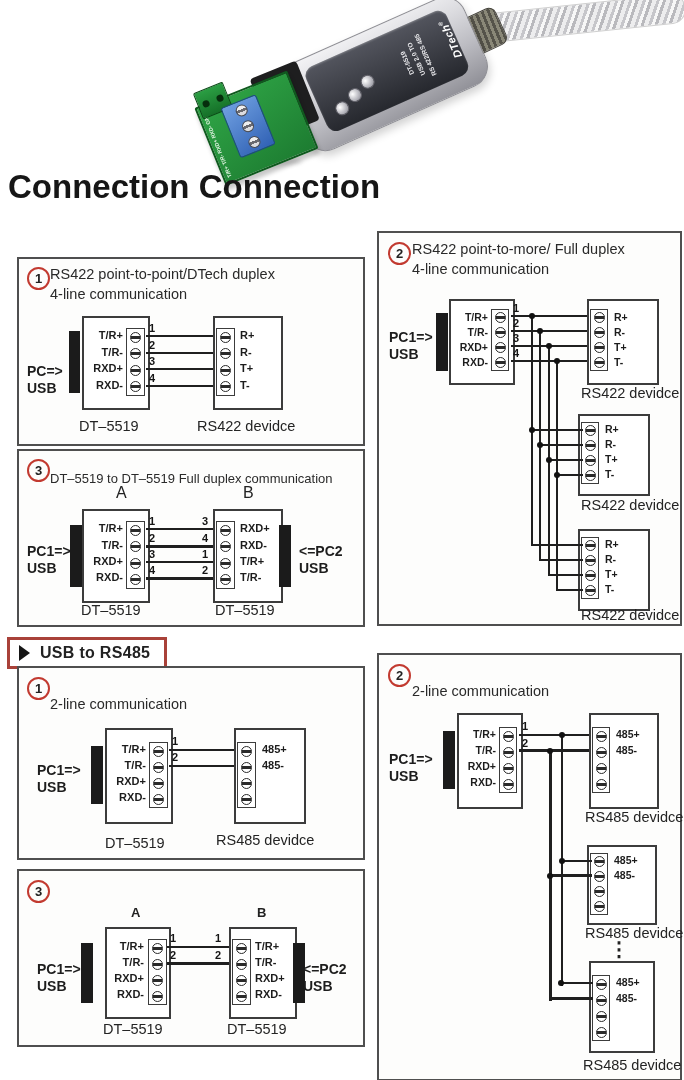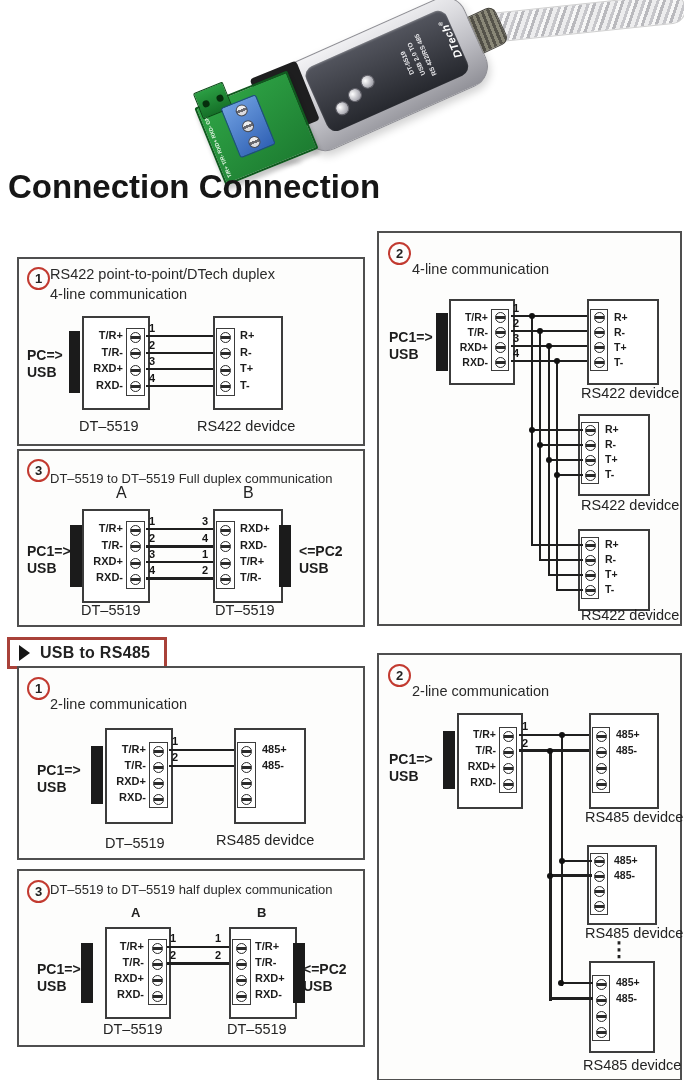--- a/index.html
+++ b/index.html
@@ -126,21 +126,21 @@
 
   <div class="sechdr" style="left:7px;top:637px">
     <i class="tri"></i>
     <span class="seclbl">USB to RS485</span>
   </div>
 
   <div class="panel" style="left:17px;top:257px;width:344px;height:185px">
     <span class="circ" style="left:8px;top:8px">1</span>
     <span class="pt" style="left:31px;top:7px">RS422 point-to-point/DTech duplex</span>
     <span class="pt" style="left:31px;top:27px">4-line communication</span>
-    <div class="pc" style="left:8px;top:88px">
+    <div class="pc" style="left:8px;top:104px">
       <span>PC=&gt;</span>
       <span>USB</span>
     </div>
     <i class="plug" style="left:50px;top:72px;width:11px;height:62px"></i>
     <div class="box" style="left:63px;top:57px;width:64px;height:90px"></div>
     <span class="pin r" style="left:64px;top:70px;width:40px">T/R+</span>
     <span class="pin r" style="left:64px;top:87px;width:40px">T/R-</span>
     <span class="pin r" style="left:64px;top:103px;width:40px">RXD+</span>
     <span class="pin r" style="left:64px;top:120px;width:40px">RXD-</span>
     <div class="strip" style="left:107px;top:69px;width:17px;height:66px">
@@ -256,21 +256,20 @@
         <i class="term"></i>
     </div>
     <span class="pin" style="left:243px;top:75px">485+</span>
     <span class="pin" style="left:243px;top:91px">485-</span>
     <span class="cap" style="left:86px;top:167px">DT–5519</span>
     <span class="cap" style="left:197px;top:164px">RS485 devidce</span>
   </div>
 
   <div class="panel" style="left:17px;top:869px;width:344px;height:174px">
     <span class="circ" style="left:8px;top:9px">3</span>
-    <span class="pt sm" style="left:31px;top:11px">DT–5519 to DT–5519 half duplex communication</span>
     <span class="ab b" style="left:112px;top:34px">A</span>
     <span class="ab b" style="left:238px;top:34px">B</span>
     <div class="pc" style="left:18px;top:90px">
       <span>PC1=&gt;</span>
       <span>USB</span>
     </div>
     <i class="plug" style="left:62px;top:72px;width:12px;height:60px"></i>
     <div class="box" style="left:86px;top:56px;width:62px;height:88px"></div>
     <span class="pin r" style="left:88px;top:69px;width:37px">T/R+</span>
     <span class="pin r" style="left:88px;top:85px;width:37px">T/R-</span>
@@ -303,20 +302,21 @@
     <div class="pc r" style="left:284px;top:90px;width:56px">
       <span>&lt;=PC2</span>
       <span>USB</span>
     </div>
     <span class="cap" style="left:84px;top:150px">DT–5519</span>
     <span class="cap" style="left:208px;top:150px">DT–5519</span>
   </div>
 
   <div class="panel" style="left:377px;top:231px;width:301px;height:391px">
     <span class="circ" style="left:9px;top:9px">2</span>
+    <span class="pt" style="left:33px;top:8px">RS422 point-to-more/ Full duplex</span>
     <span class="pt" style="left:33px;top:28px">4-line communication</span>
     <div class="pc" style="left:10px;top:96px">
       <span>PC1=&gt;</span>
       <span>USB</span>
     </div>
     <i class="plug" style="left:57px;top:80px;width:12px;height:58px"></i>
     <div class="box" style="left:70px;top:66px;width:62px;height:82px"></div>
     <span class="pin r s" style="left:72px;top:78px;width:37px">T/R+</span>
     <span class="pin r s" style="left:72px;top:93px;width:37px">T/R-</span>
     <span class="pin r s" style="left:72px;top:108px;width:37px">RXD+</span>

